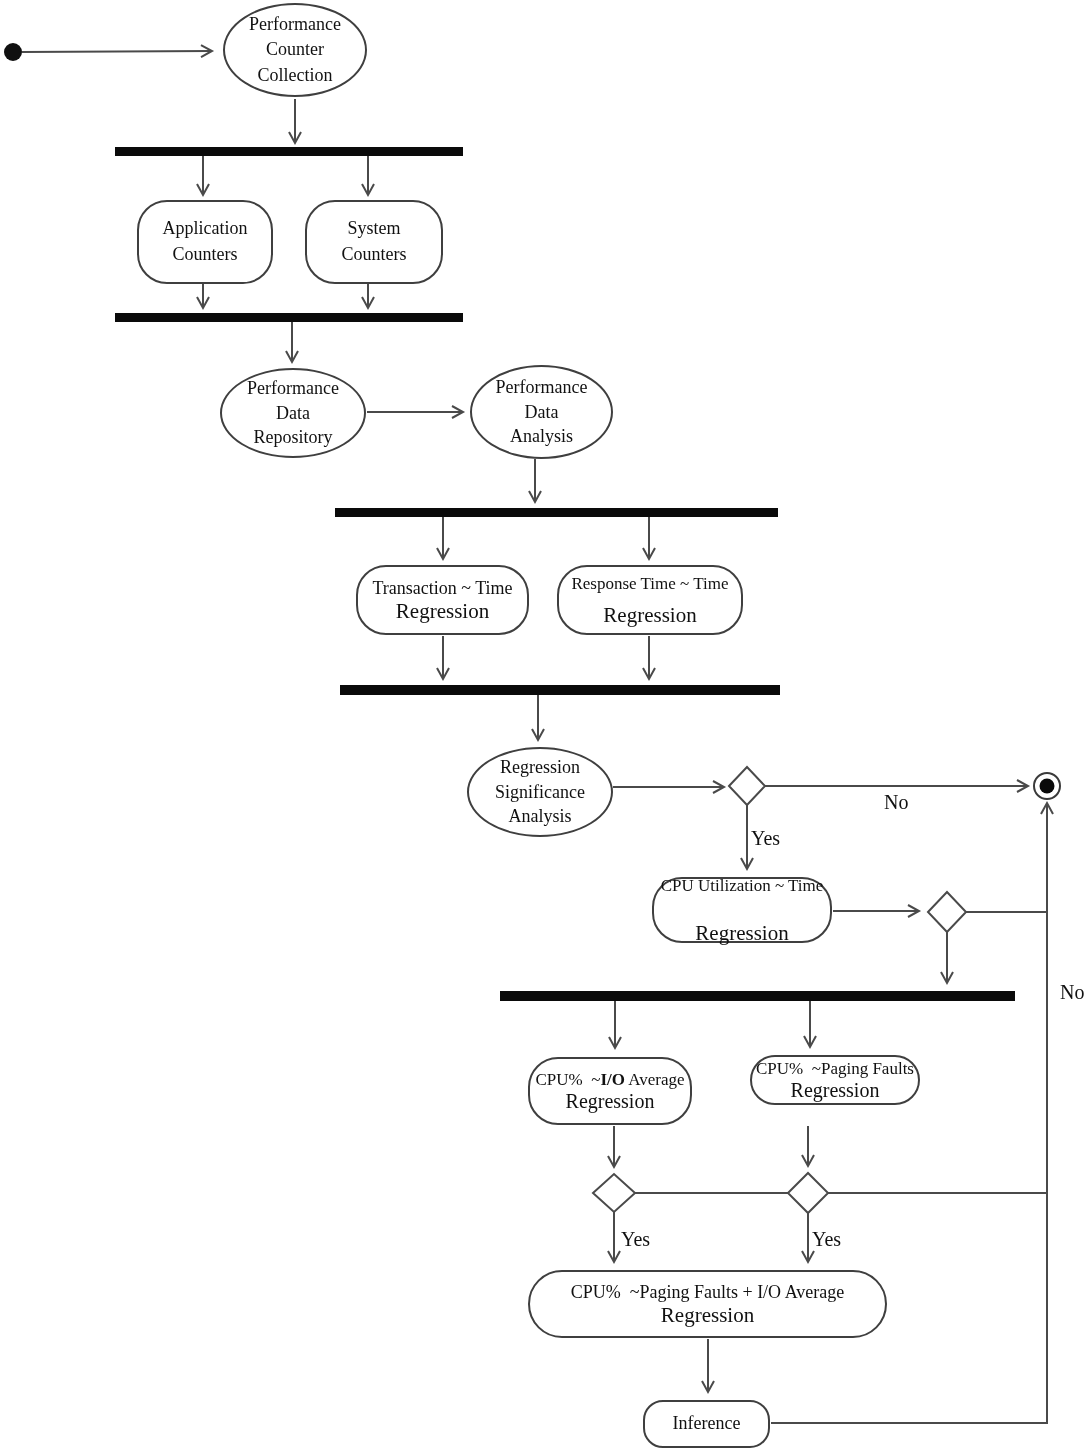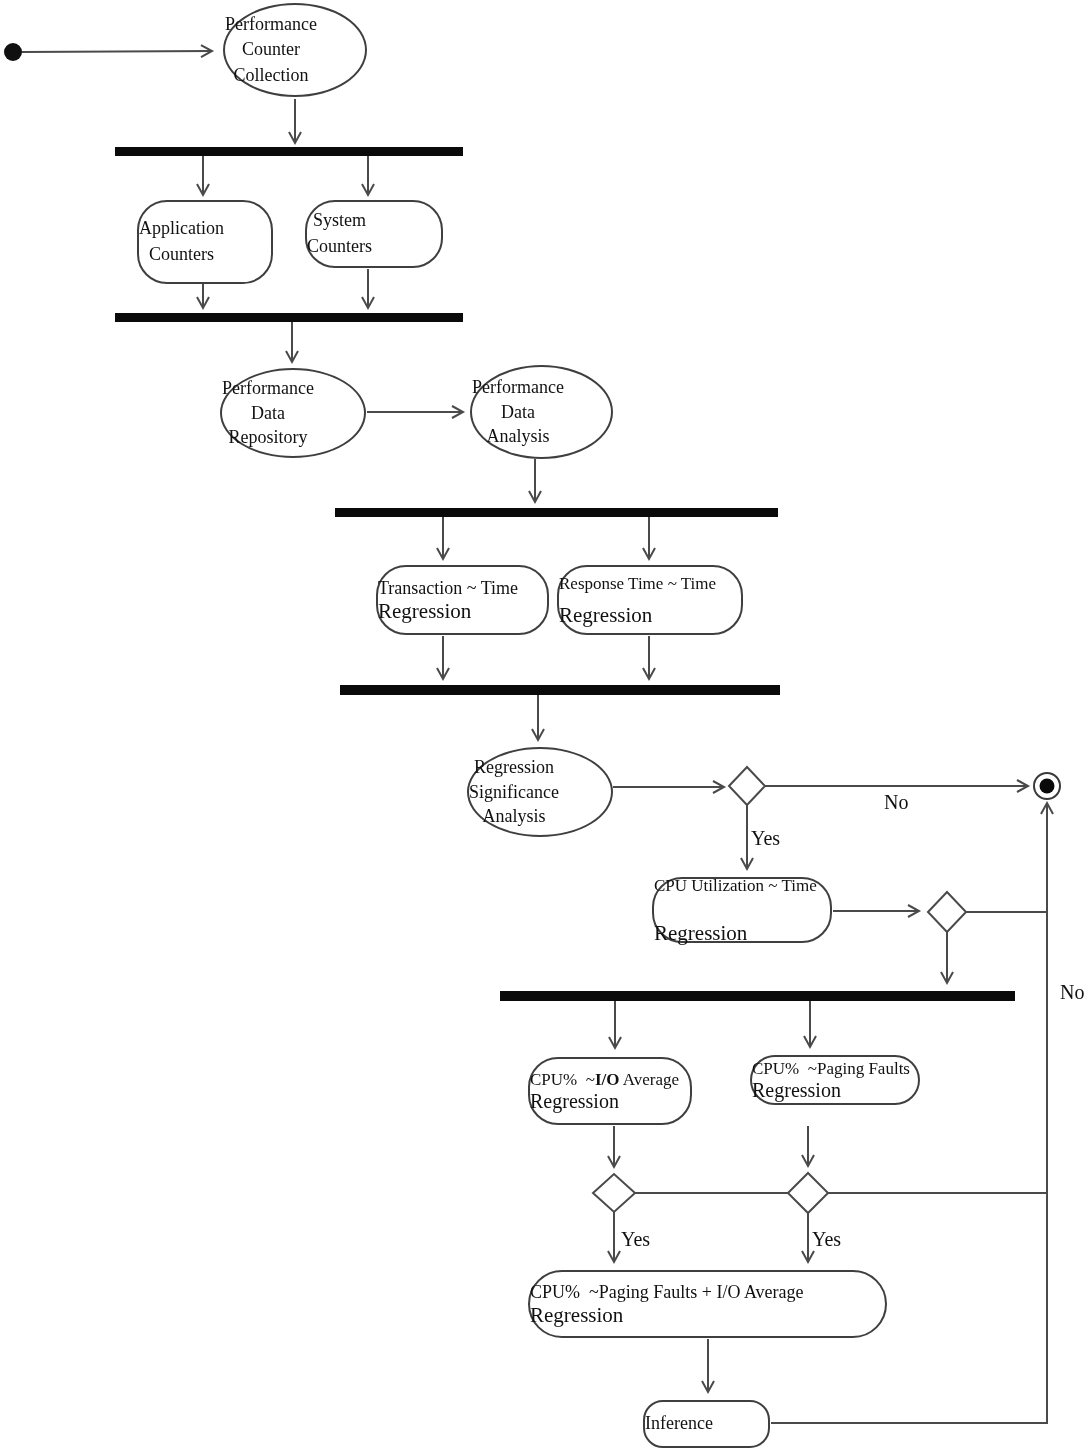--- a/index.html
+++ b/index.html
@@ -11,21 +11,21 @@
     color:#111111;
     overflow:hidden;
   }
   .wires{position:absolute;left:0;top:0;}
   .node{
     position:absolute;
     background:#ffffff;
     border:2px solid #3f3f3f;
     display:flex;
     flex-direction:column;
-    align-items:flex-start;
+    align-items:center;
     justify-content:center;
     text-align:center;
     box-sizing:border-box;
     line-height:1.42;
   }
   .ellipse{border-radius:50%;}
   .stadium{border-radius:30px;}
   .label{white-space:pre-wrap;font-size:18px;}
   .l1{white-space:pre-wrap;font-size:17px;line-height:1.25;}
   .l2{white-space:pre-wrap;font-size:21px;line-height:1.15;}
@@ -104,38 +104,38 @@
     <div class="label">Performance
 Counter
 Collection</div>
   </div>
 
   <div class="node stadium" style="left:137px;top:200px;width:136px;height:84px;">
     <div class="label">Application
 Counters</div>
   </div>
 
-  <div class="node stadium" style="left:305px;top:200px;width:138px;height:68px;">
+  <div class="node stadium" style="left:305px;top:200px;width:138px;height:84px;">
     <div class="label">System
 Counters</div>
   </div>
 
   <div class="node ellipse" style="left:220px;top:368px;width:146px;height:90px;line-height:1.38;">
     <div class="label">Performance
 Data
 Repository</div>
   </div>
 
   <div class="node ellipse" style="left:470px;top:365px;width:143px;height:94px;line-height:1.38;">
     <div class="label">Performance
 Data
 Analysis</div>
   </div>
 
-  <div class="node stadium" style="left:376px;top:565px;width:173px;height:70px;">
+  <div class="node stadium" style="left:356px;top:565px;width:173px;height:70px;">
     <div class="l1" style="font-size:18px;">Transaction ~ Time</div>
     <div class="l2">Regression</div>
   </div>
 
   <div class="node stadium" style="left:557px;top:565px;width:186px;height:70px;gap:9px;">
     <div class="l1">Response Time ~ Time</div>
     <div class="l2">Regression</div>
   </div>
 
   <div class="node ellipse" style="left:467px;top:747px;width:146px;height:90px;line-height:1.38;">

